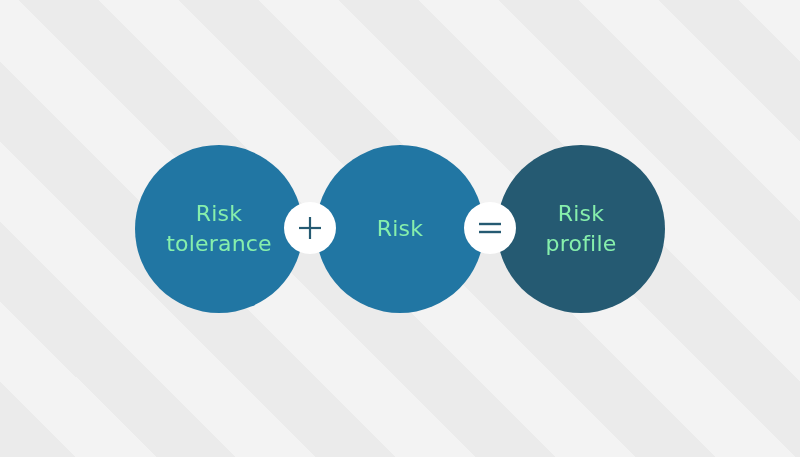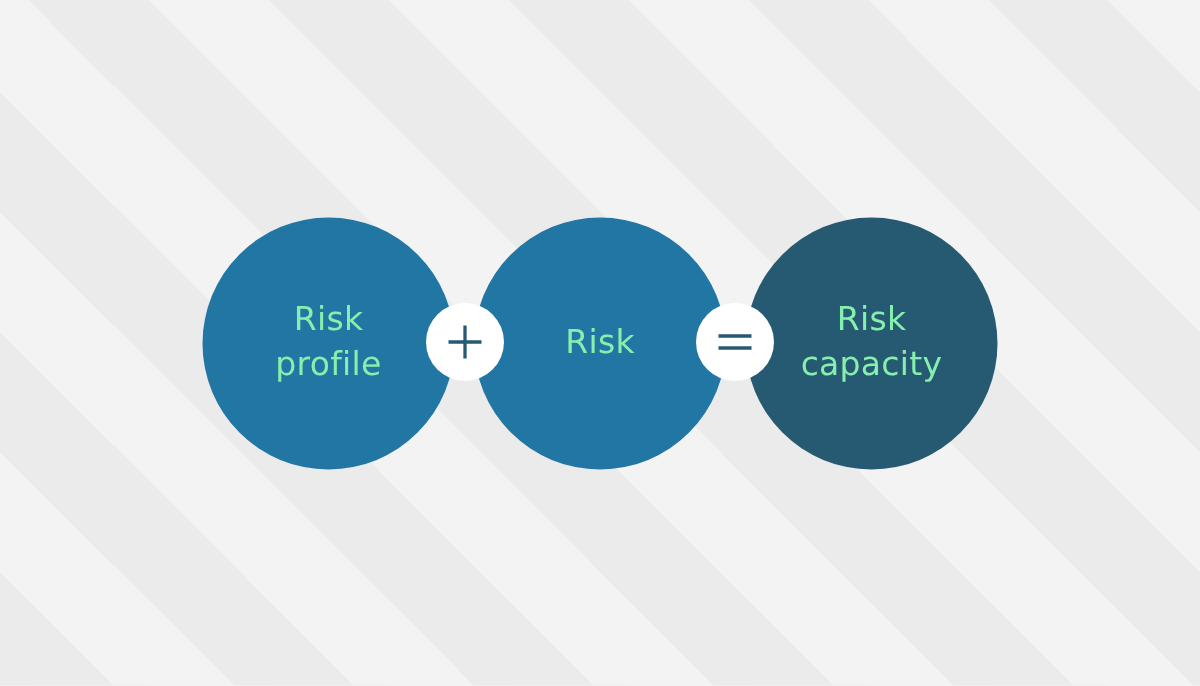--- a/index.html
+++ b/index.html
@@ -23,21 +23,21 @@
     background: #ffffff; display: flex; align-items: center; justify-content: center;
     z-index: 2;
   }
 </style>
 </head>
 <body>
 
 <div>
   <div class="circle" style="left:135px;top:145px;background:#2176a3;">
     <span>Risk</span>
-    <span>profile</span>
+    <span>tolerance</span>
   </div>
 
   <div class="op" style="left:284px;top:202px;">
     <svg width="26" height="26" viewBox="0 0 26 26">
       <line x1="13" y1="2" x2="13" y2="24" stroke="#255a72" stroke-width="2.2"></line>
       <line x1="2" y1="13" x2="24" y2="13" stroke="#255a72" stroke-width="2.2"></line>
     </svg>
   </div>
 
   <div class="circle" style="left:316px;top:145px;background:#2176a3;">
@@ -46,15 +46,15 @@
 
   <div class="op" style="left:464px;top:202px;">
     <svg width="26" height="26" viewBox="0 0 26 26">
       <line x1="2" y1="9" x2="24" y2="9" stroke="#255a72" stroke-width="2.4"></line>
       <line x1="2" y1="17" x2="24" y2="17" stroke="#255a72" stroke-width="2.4"></line>
     </svg>
   </div>
 
   <div class="circle" style="left:497px;top:145px;background:#255a72;">
     <span>Risk</span>
-    <span>capacity</span>
+    <span>profile</span>
   </div>
 </div>
 
 </body></html>

